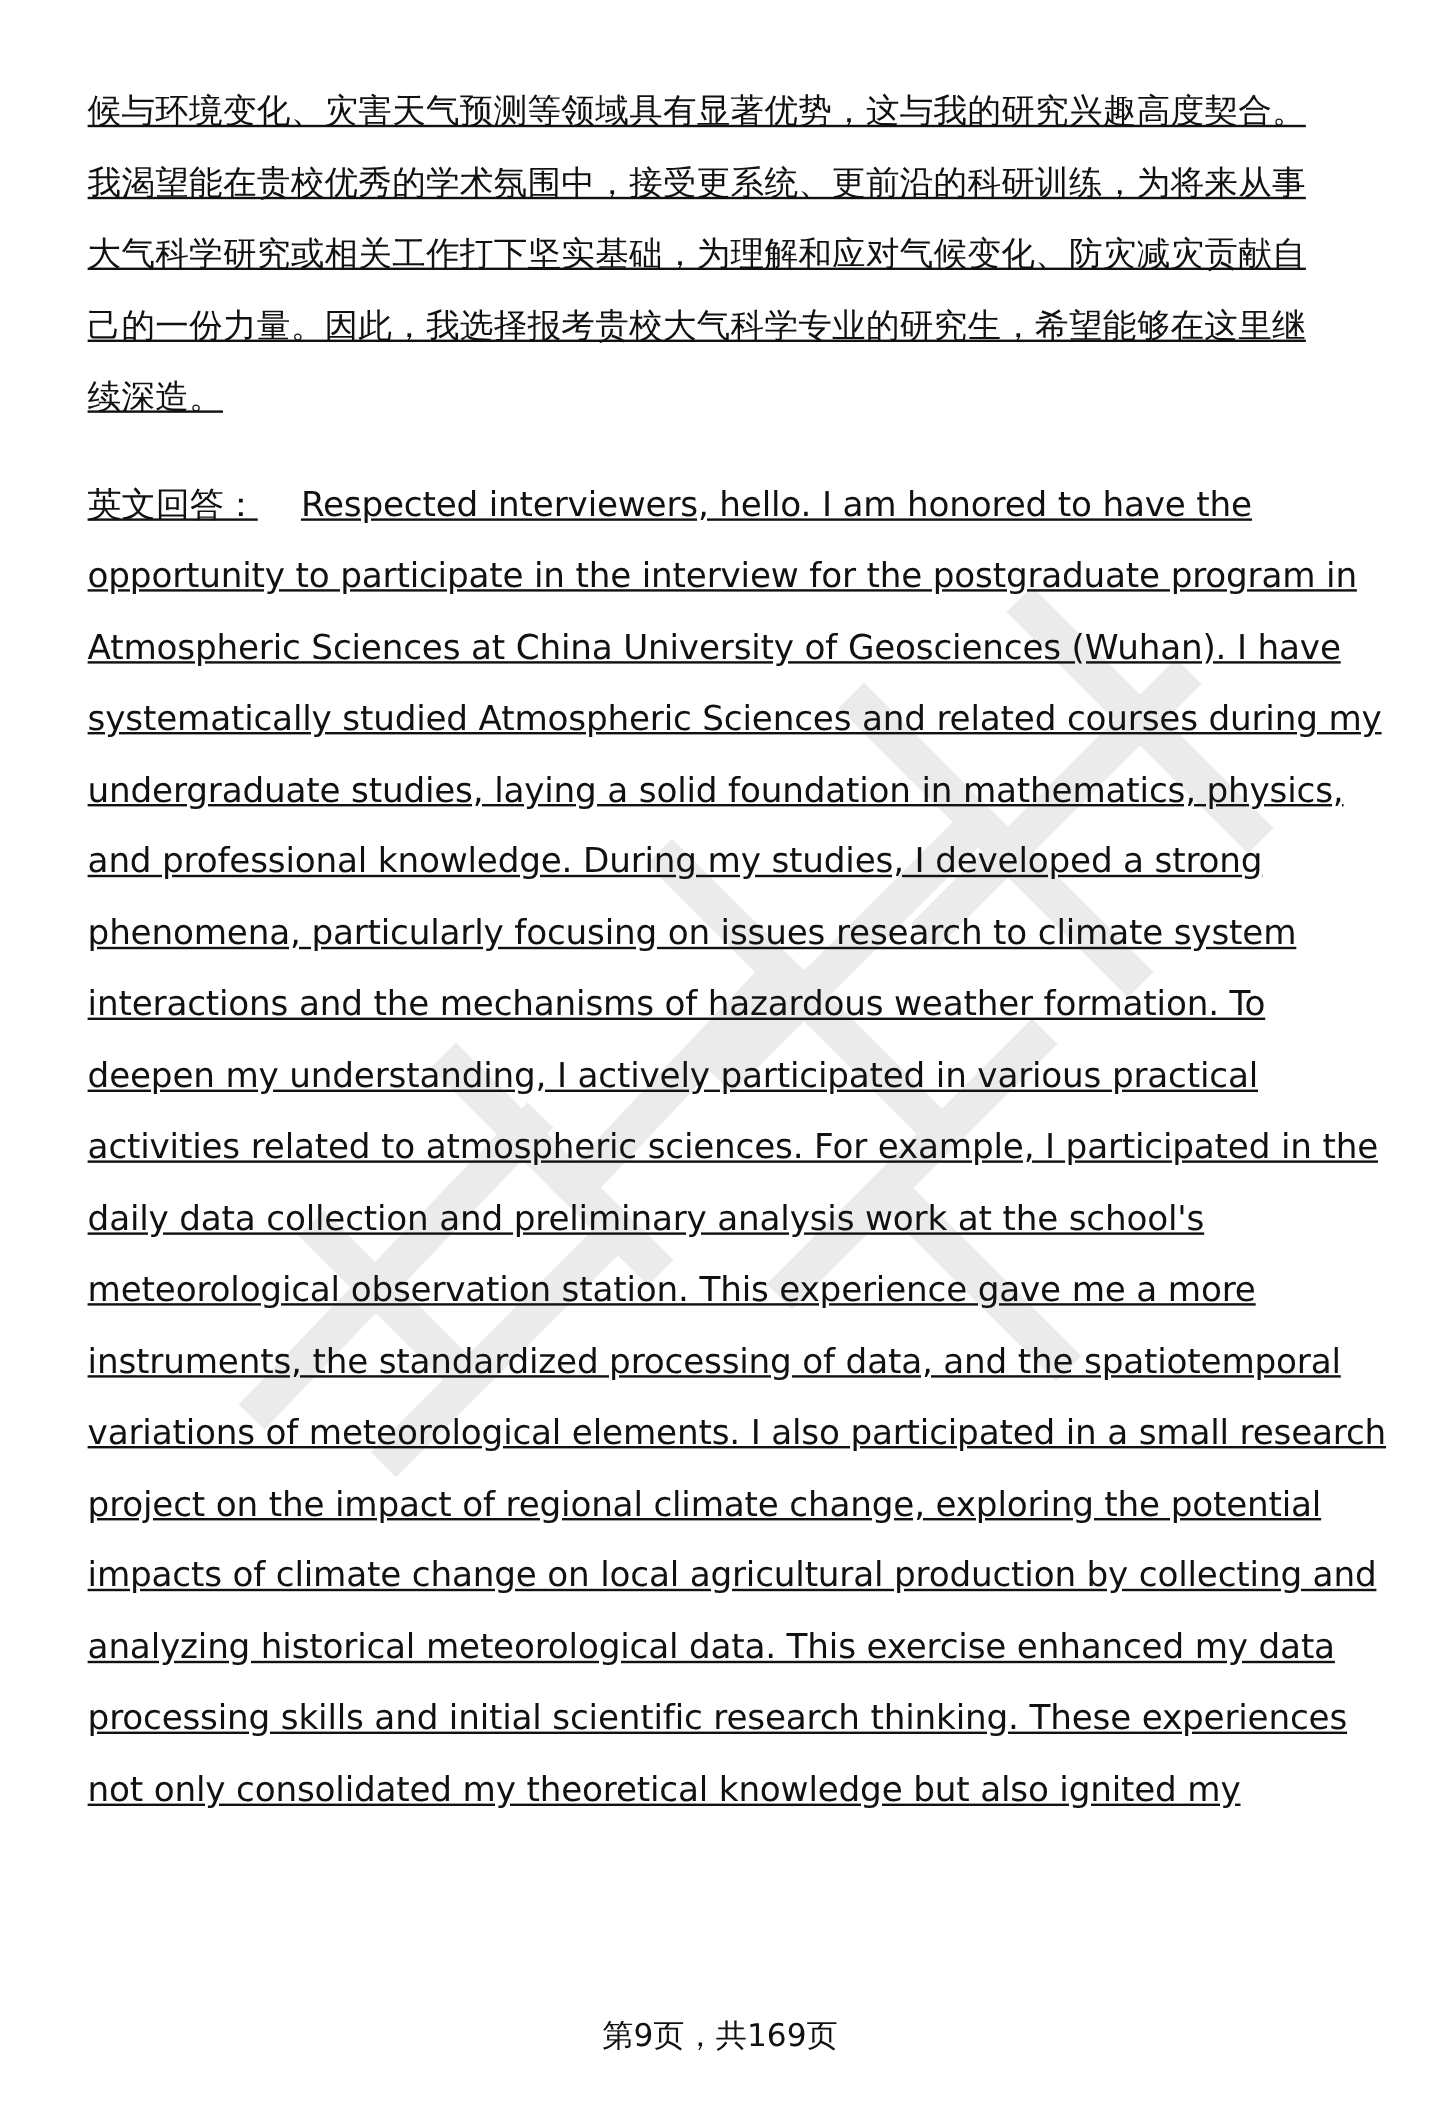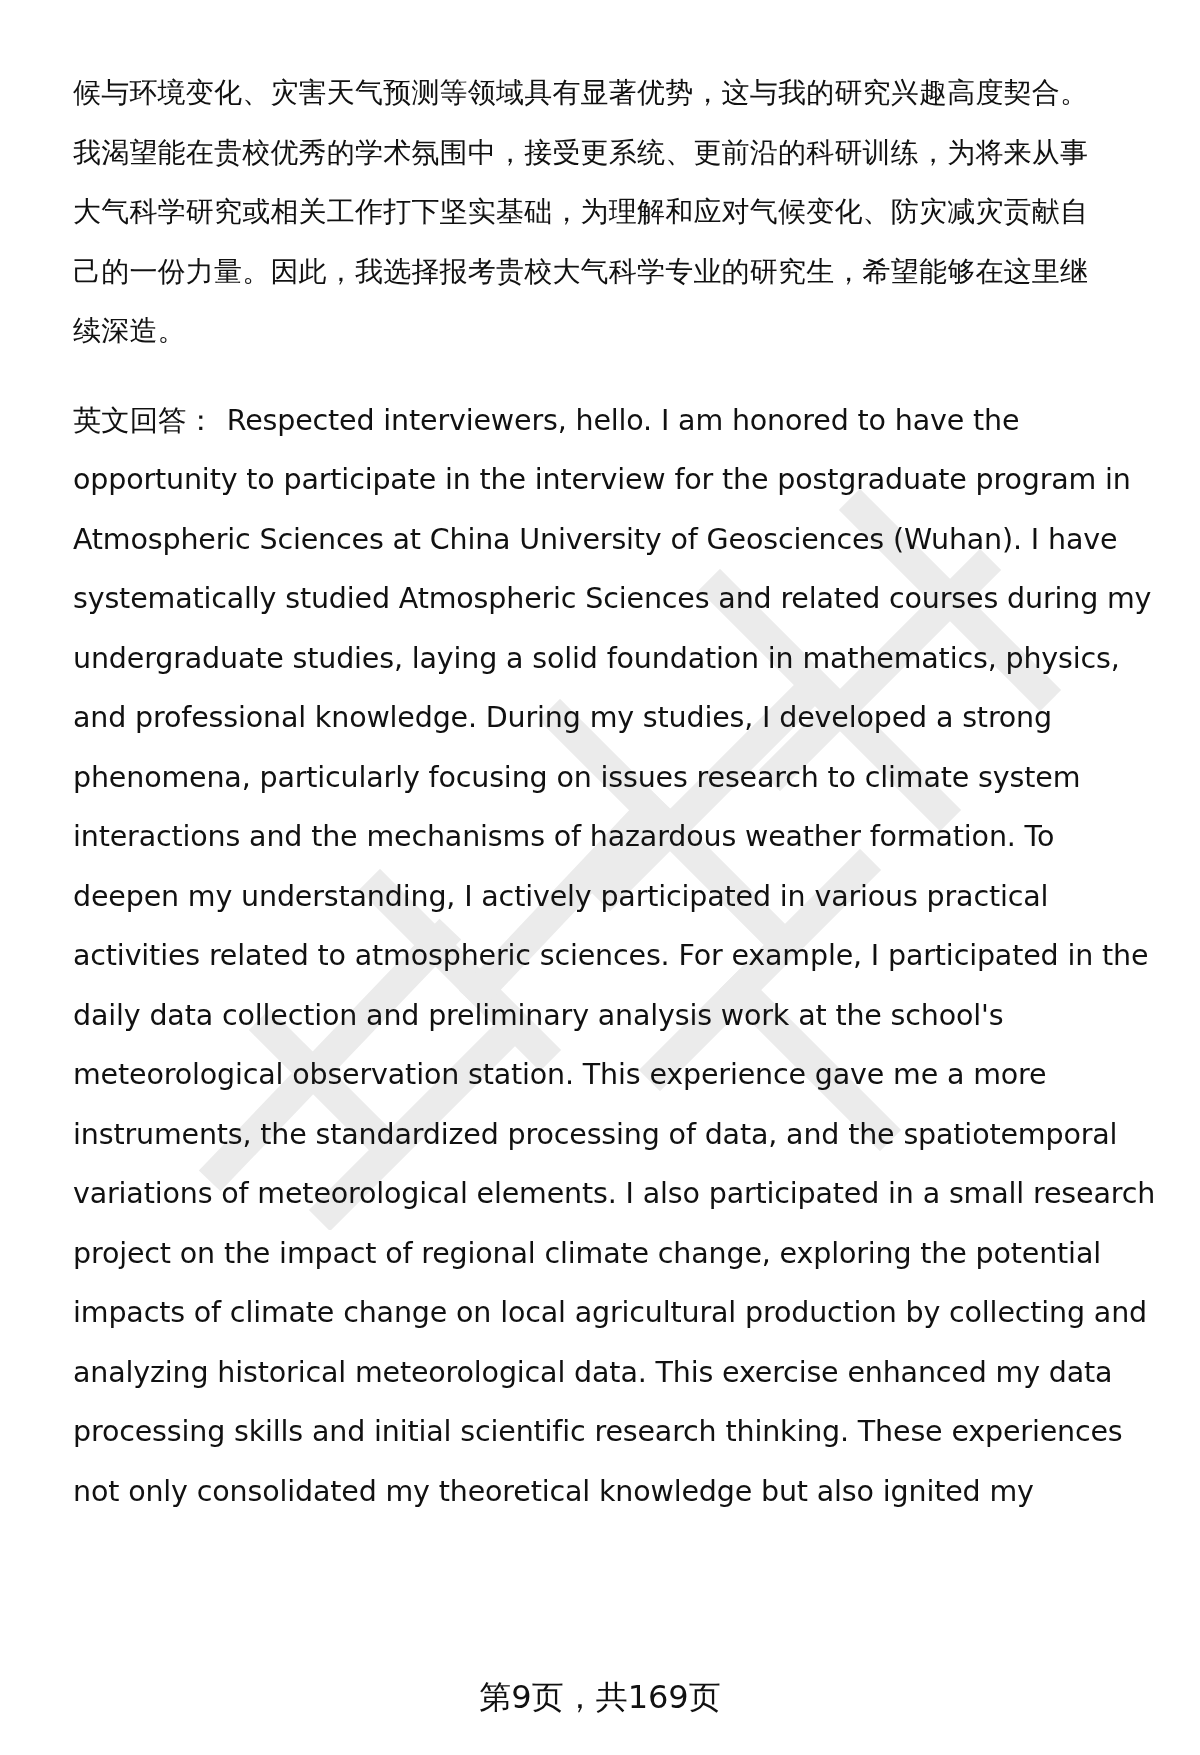--- a/index.html
+++ b/index.html
@@ -30,20 +30,21 @@
       pointer-events: none;
       z-index: 0;
     }
     .watermark svg { width: 100%; height: 100%; }
     .content {
       position: absolute;
       left: 73px;
       top: 63px;
       width: 1100px;
       z-index: 1;
+      text-decoration: underline;
     }
     .para {
       margin: 0;
       font-size: 28px;
       line-height: 59.5px;
     }
     .para .line {
       display: block;
       white-space: nowrap;
     }
@@ -51,30 +52,30 @@
       letter-spacing: 0.2px;
     }
     .para.en {
       margin-top: 30px;
     }
     .para.en .line {
       font-size: 28.5px;
       letter-spacing: -0.15px;
     }
     .label {
-      margin-right: 12px;
+      margin-right: 36px;
       text-align: right;
     }
     .footer {
       position: absolute;
       left: 0;
       width: 1200px;
       top: 1677px;
       text-align: center;
-      font-size: 32px;
+      font-size: 26px;
       line-height: 40px;
       z-index: 1;
       color: #111111;
     }
   </style>
 </head>
 <body>
 
 <div class="page">
 

